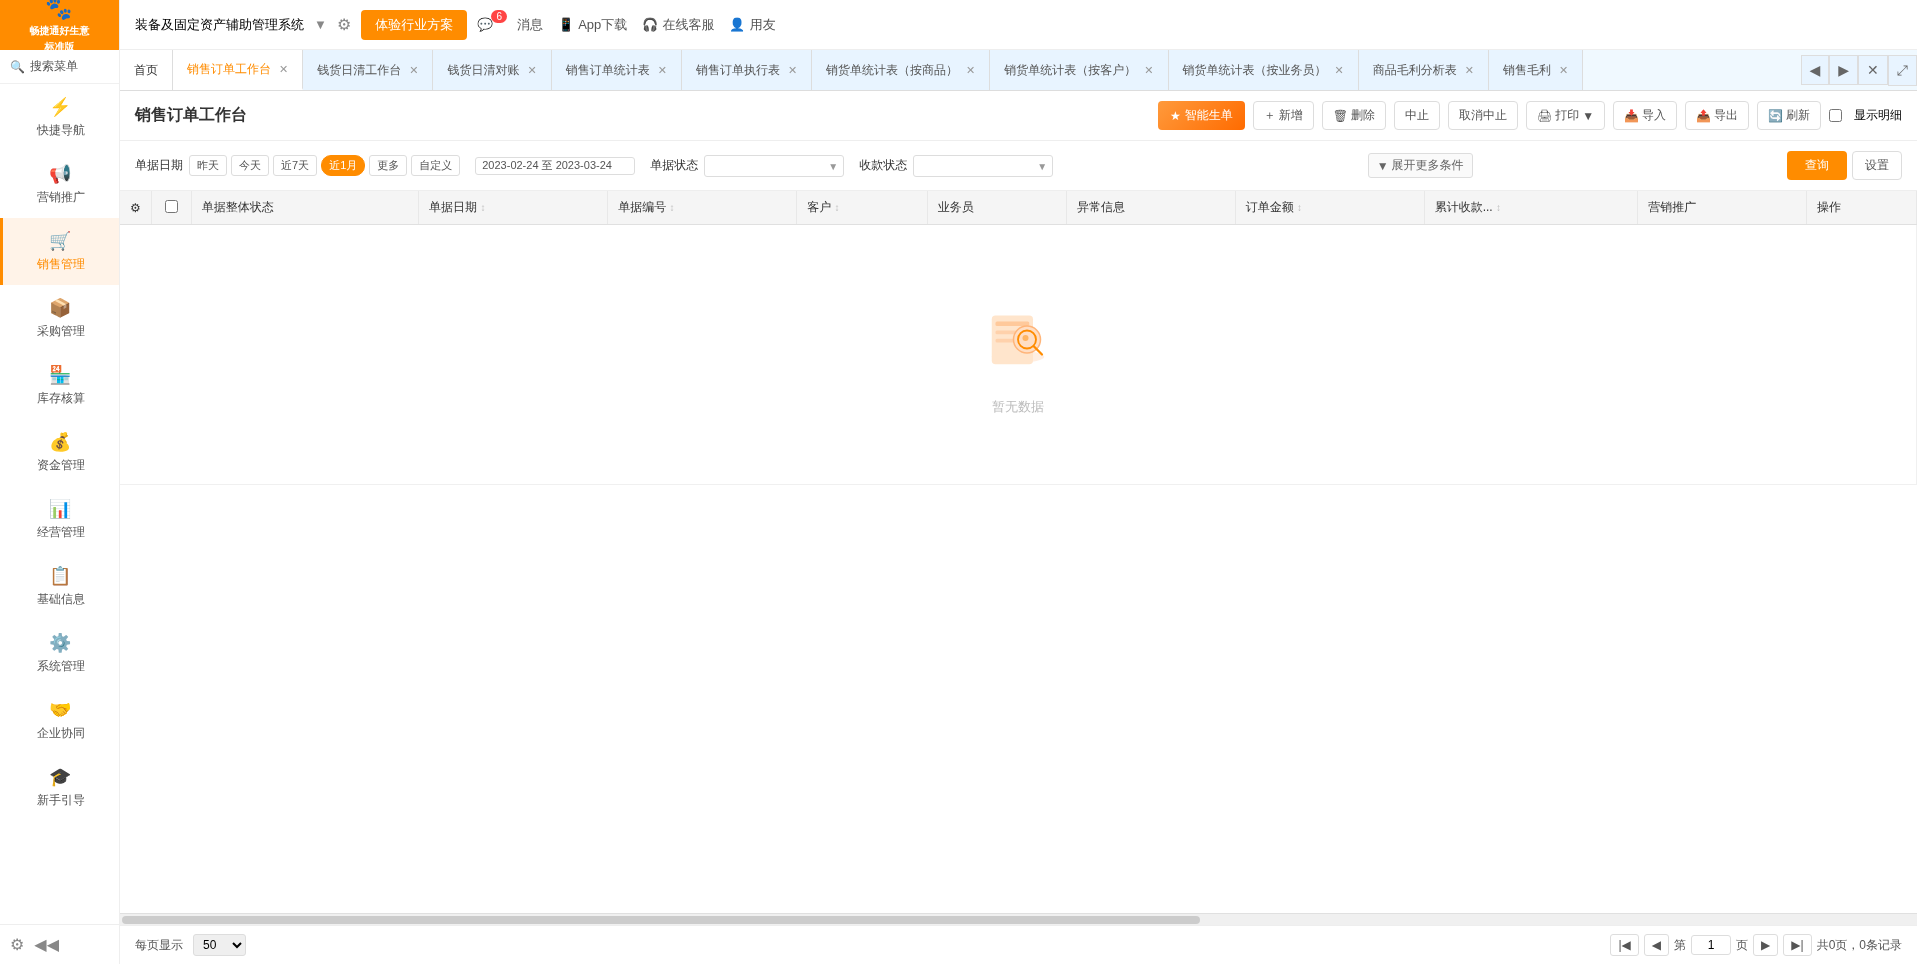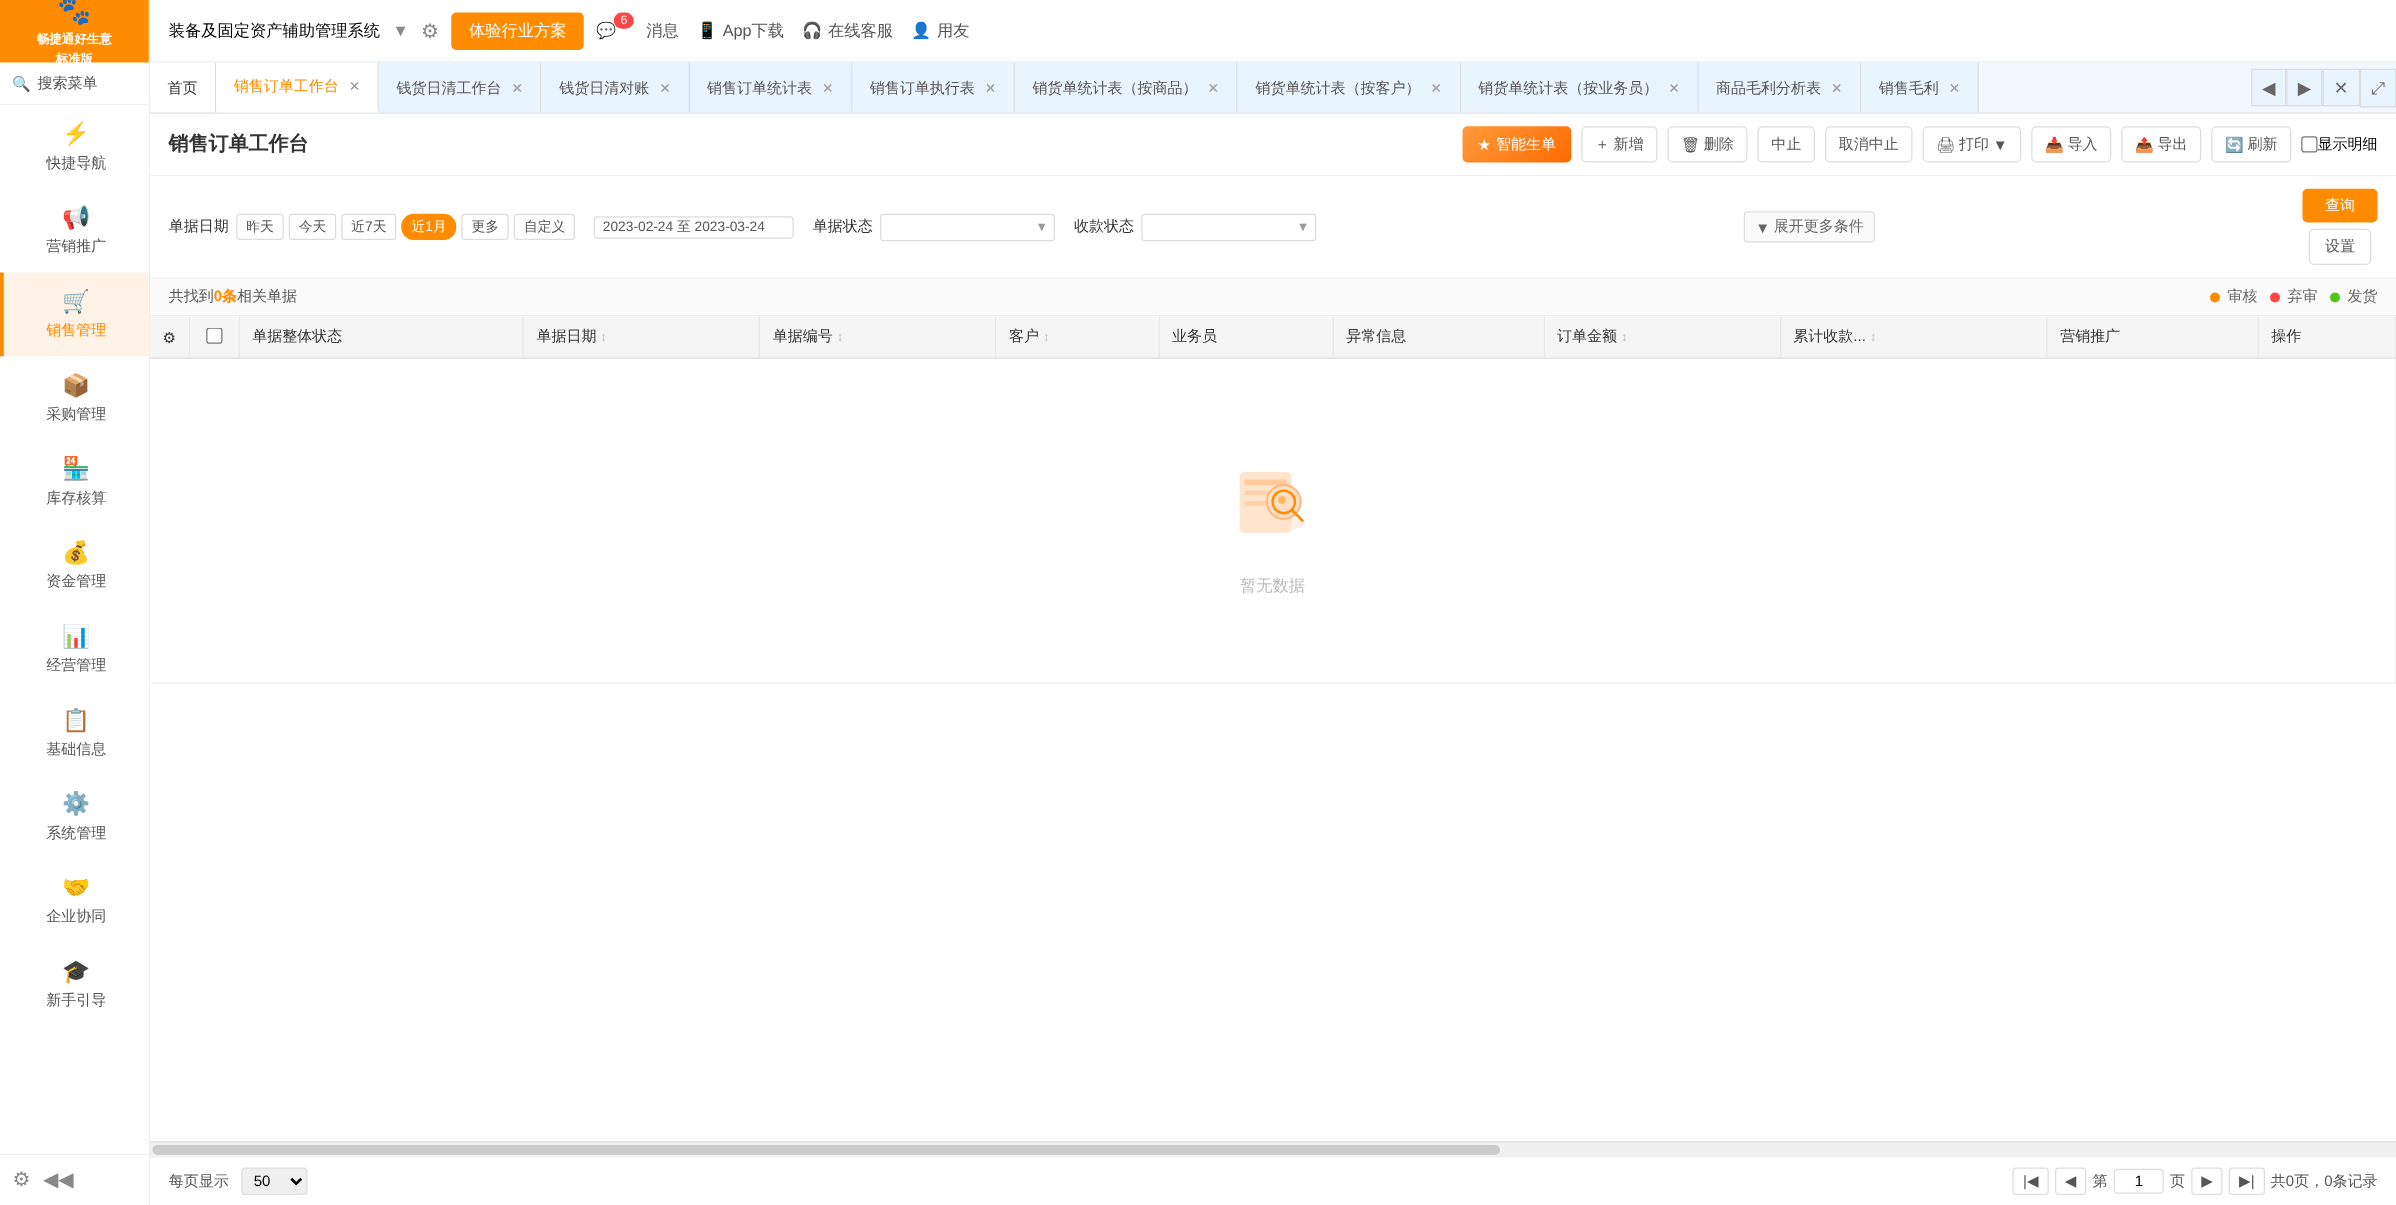--- a/index.html
+++ b/index.html
@@ -326,23 +326,22 @@
       color: #555;
       border: 1px solid #ddd;
       border-radius: 4px;
       padding: 5px 12px;
       font-size: 12px;
       cursor: pointer;
     }
     .search-row-actions {
       margin-left: auto;
       display: flex;
-      flex-direction: column;
+      flex-direction: row;
       gap: 5px;
-      align-items: center;
     }
 
     
     .result-bar {
       display: flex;
       align-items: center;
       padding: 6px 15px;
       font-size: 12px;
       color: #555;
       border-bottom: 1px solid #eee;
@@ -640,21 +639,21 @@
           <span>导入</span>
         </button>
         <button class="btn-outline">
           <span>📤</span>
           <span>导出</span>
         </button>
         <button class="btn-outline">
           <span>🔄</span>
           <span>刷新</span>
         </button>
-        <label style="display:flex;align-items:center;gap:0;font-size:12px;cursor:pointer;justify-content:flex-end;">
+        <label style="display:flex;align-items:center;gap:12px;font-size:12px;cursor:pointer;justify-content:flex-end;">
           <input type="checkbox" style="">
           <span>显示明细</span>
         </label>
       </div>
     </div>
 
 
     <div class="search-conditions">
       <div class="condition-item">
         <span class="condition-label">单据日期</span>
@@ -693,39 +692,20 @@
           <span>▼</span>
           <span>展开更多条件</span>
         </div>
       </div>
       <div class="search-row-actions">
         <button class="btn-query">查询</button>
         <button class="btn-set">设置</button>
       </div>
     </div>
 
-    <div class="result-bar">
-      <span>共找到</span>
-      <span class="result-count">0条</span>
-      <span>相关单据</span>
-      <div class="result-actions">
-        <div class="result-action-btn">
-          <span class="dot dot-orange"></span>
-          <span>审核</span>
-        </div>
-        <div class="result-action-btn">
-          <span class="dot dot-red"></span>
-          <span>弃审</span>
-        </div>
-        <div class="result-action-btn">
-          <span class="dot dot-green"></span>
-          <span>发货</span>
-        </div>
-      </div>
-    </div>
 
     <div class="table-container">
       <table>
         <thead>
           <tr>
             <th class="settings-col">
               <span>⚙</span>
             </th>
             <th class="checkbox-col">
               <input type="checkbox" style="">

